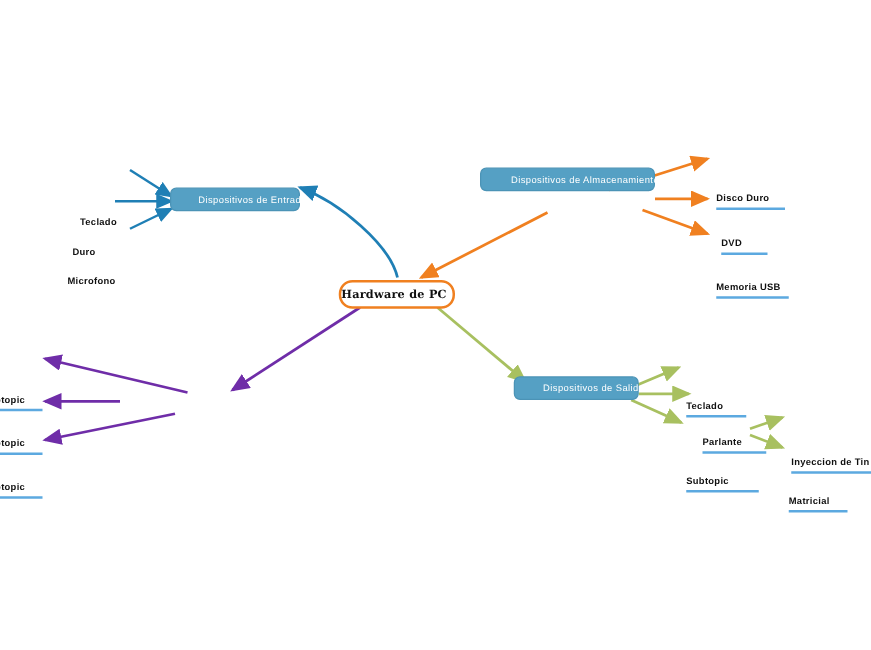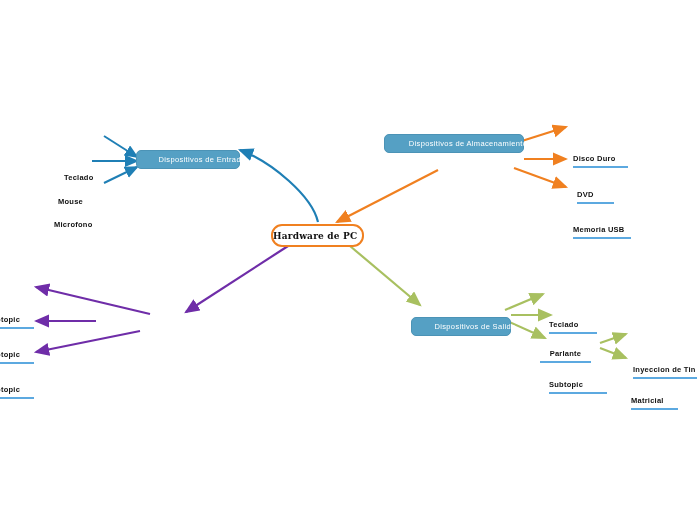--- a/index.html
+++ b/index.html
@@ -140,21 +140,21 @@
     <span class="root-label">Hardware de PC</span>
   </div>
 
   <div class="node branch-node" style="left:136px; top:150px; width:104px; height:19px;">
     <span class="branch-label">Dispositivos de Entrada</span>
   </div>
   <div class="node leaf-node plain-leaf" style="left:64px; top:133px;">
     <span class="leaf-label">Teclado</span>
   </div>
   <div class="node leaf-node plain-leaf" style="left:58px; top:157px;">
-    <span class="leaf-label">Mouse</span>
+    <span class="leaf-label">Duro</span>
   </div>
   <div class="node leaf-node plain-leaf" style="left:54px; top:180px;">
     <span class="leaf-label">Microfono</span>
   </div>
 
   <div class="node branch-node" style="left:384px; top:134px; width:140px; height:19px;">
     <span class="branch-label">Dispositivos de Almacenamiento</span>
   </div>
   <div class="node leaf-node" style="left:573px; top:114px;">
     <span class="leaf-label">Disco Duro</span>
@@ -175,28 +175,28 @@
   </div>
   <div class="node leaf-node" style="left:-14px; top:310px;">
     <span class="leaf-label">Subtopic</span>
     <span class="leaf-underline" style="width:48px;"></span>
   </div>
   <div class="node leaf-node" style="left:-14px; top:345px;">
     <span class="leaf-label">Subtopic</span>
     <span class="leaf-underline" style="width:48px;"></span>
   </div>
 
-  <div class="node branch-node" style="left:411px; top:317px; width:100px; height:19px;">
+  <div class="node branch-node" style="left:411px; top:301px; width:100px; height:19px;">
     <span class="branch-label">Dispositivos de Salida</span>
   </div>
   <div class="node leaf-node" style="left:549px; top:280px;">
     <span class="leaf-label">Teclado</span>
     <span class="leaf-underline" style="width:48px;"></span>
   </div>
-  <div class="node leaf-node" style="left:540px; top:309px;text-align:center;">
+  <div class="node leaf-node" style="left:562px; top:309px;">
     <span class="leaf-label">Parlante</span>
     <span class="leaf-underline" style="width:51px;"></span>
   </div>
   <div class="node leaf-node" style="left:549px; top:340px;">
     <span class="leaf-label">Subtopic</span>
     <span class="leaf-underline" style="width:58px;"></span>
   </div>
   <div class="node leaf-node" style="left:633px; top:325px;">
     <span class="leaf-label">Inyeccion de Tin</span>
     <span class="leaf-underline" style="width:70px;"></span>

